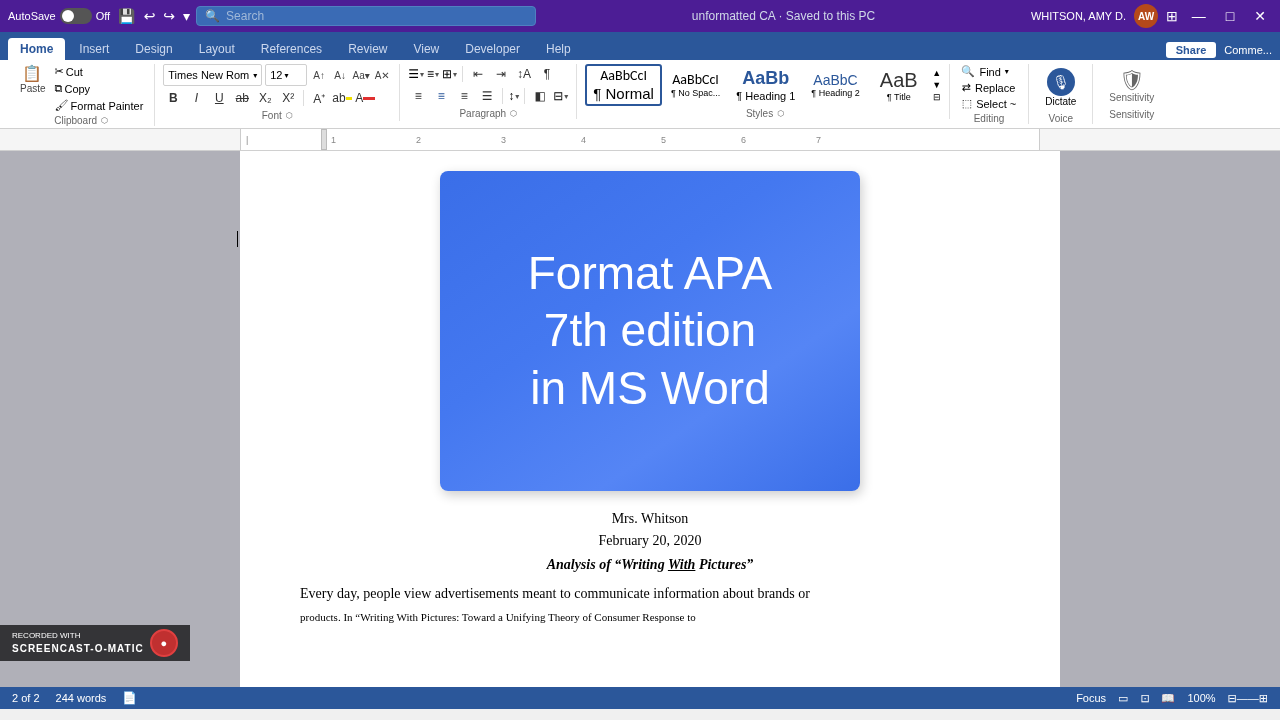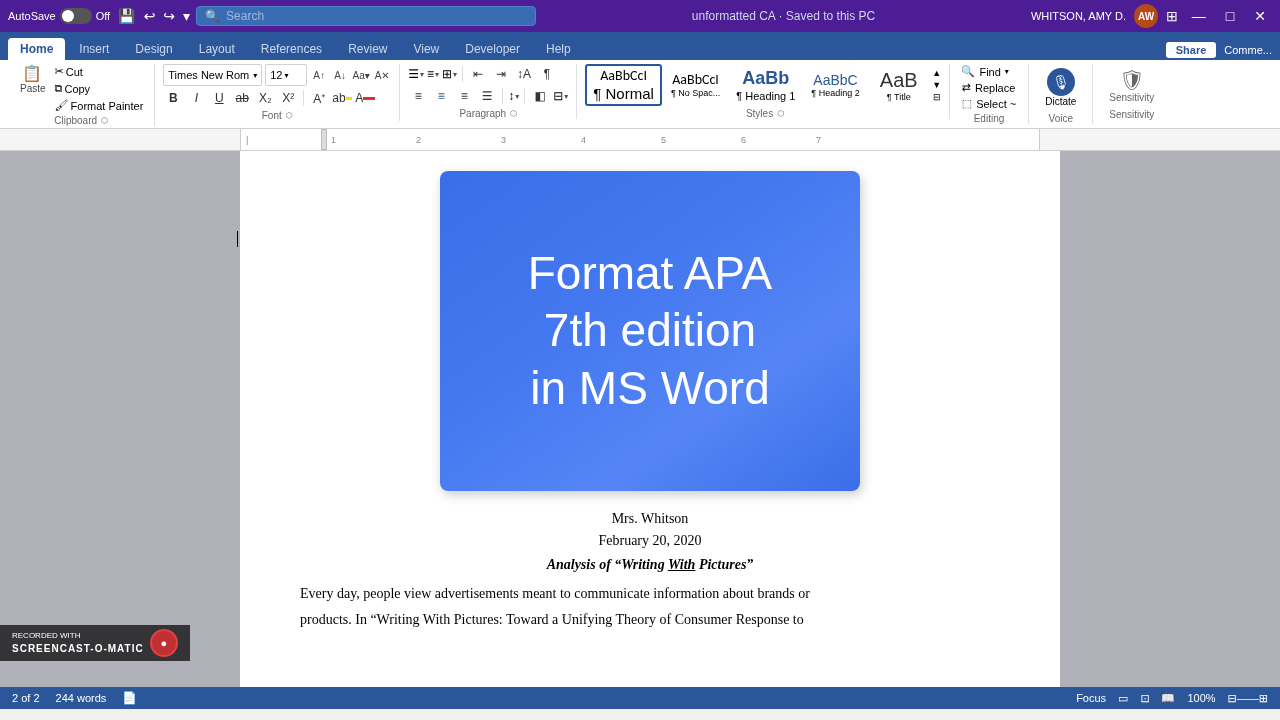--- a/index.html
+++ b/index.html
@@ -672,21 +672,21 @@
       </div>
 
       <div style="text-align:center;font-family:'Times New Roman',Times,serif;font-size:14px;margin-bottom:10px;">
         <strong><em>Analysis of “Writing <u>With</u> Pictures”</em></strong>
       </div>
 
       <div style="font-family:'Times New Roman',Times,serif;font-size:14px;line-height:1.6;margin-bottom:4px;">
         <span>Every day, people view advertisements meant to communicate information about brands or</span>
       </div>
 
-      <div style="font-family:'Times New Roman',Times,serif;font-size:14px;line-height:1.6;">
+      <div style="font-family:'Times New Roman',Times,serif;font-size:11px;line-height:1.6;">
         <span>products. In “Writing With Pictures: Toward a Unifying Theory of Consumer Response to</span>
       </div>
 
     </div>
   </div>
 
   <div style="width:220px;background:#b0b0b8;"></div>
 
   <div class="screencast-badge">
     <div style="display:flex;flex-direction:column;font-size:8px;line-height:1.3;">

